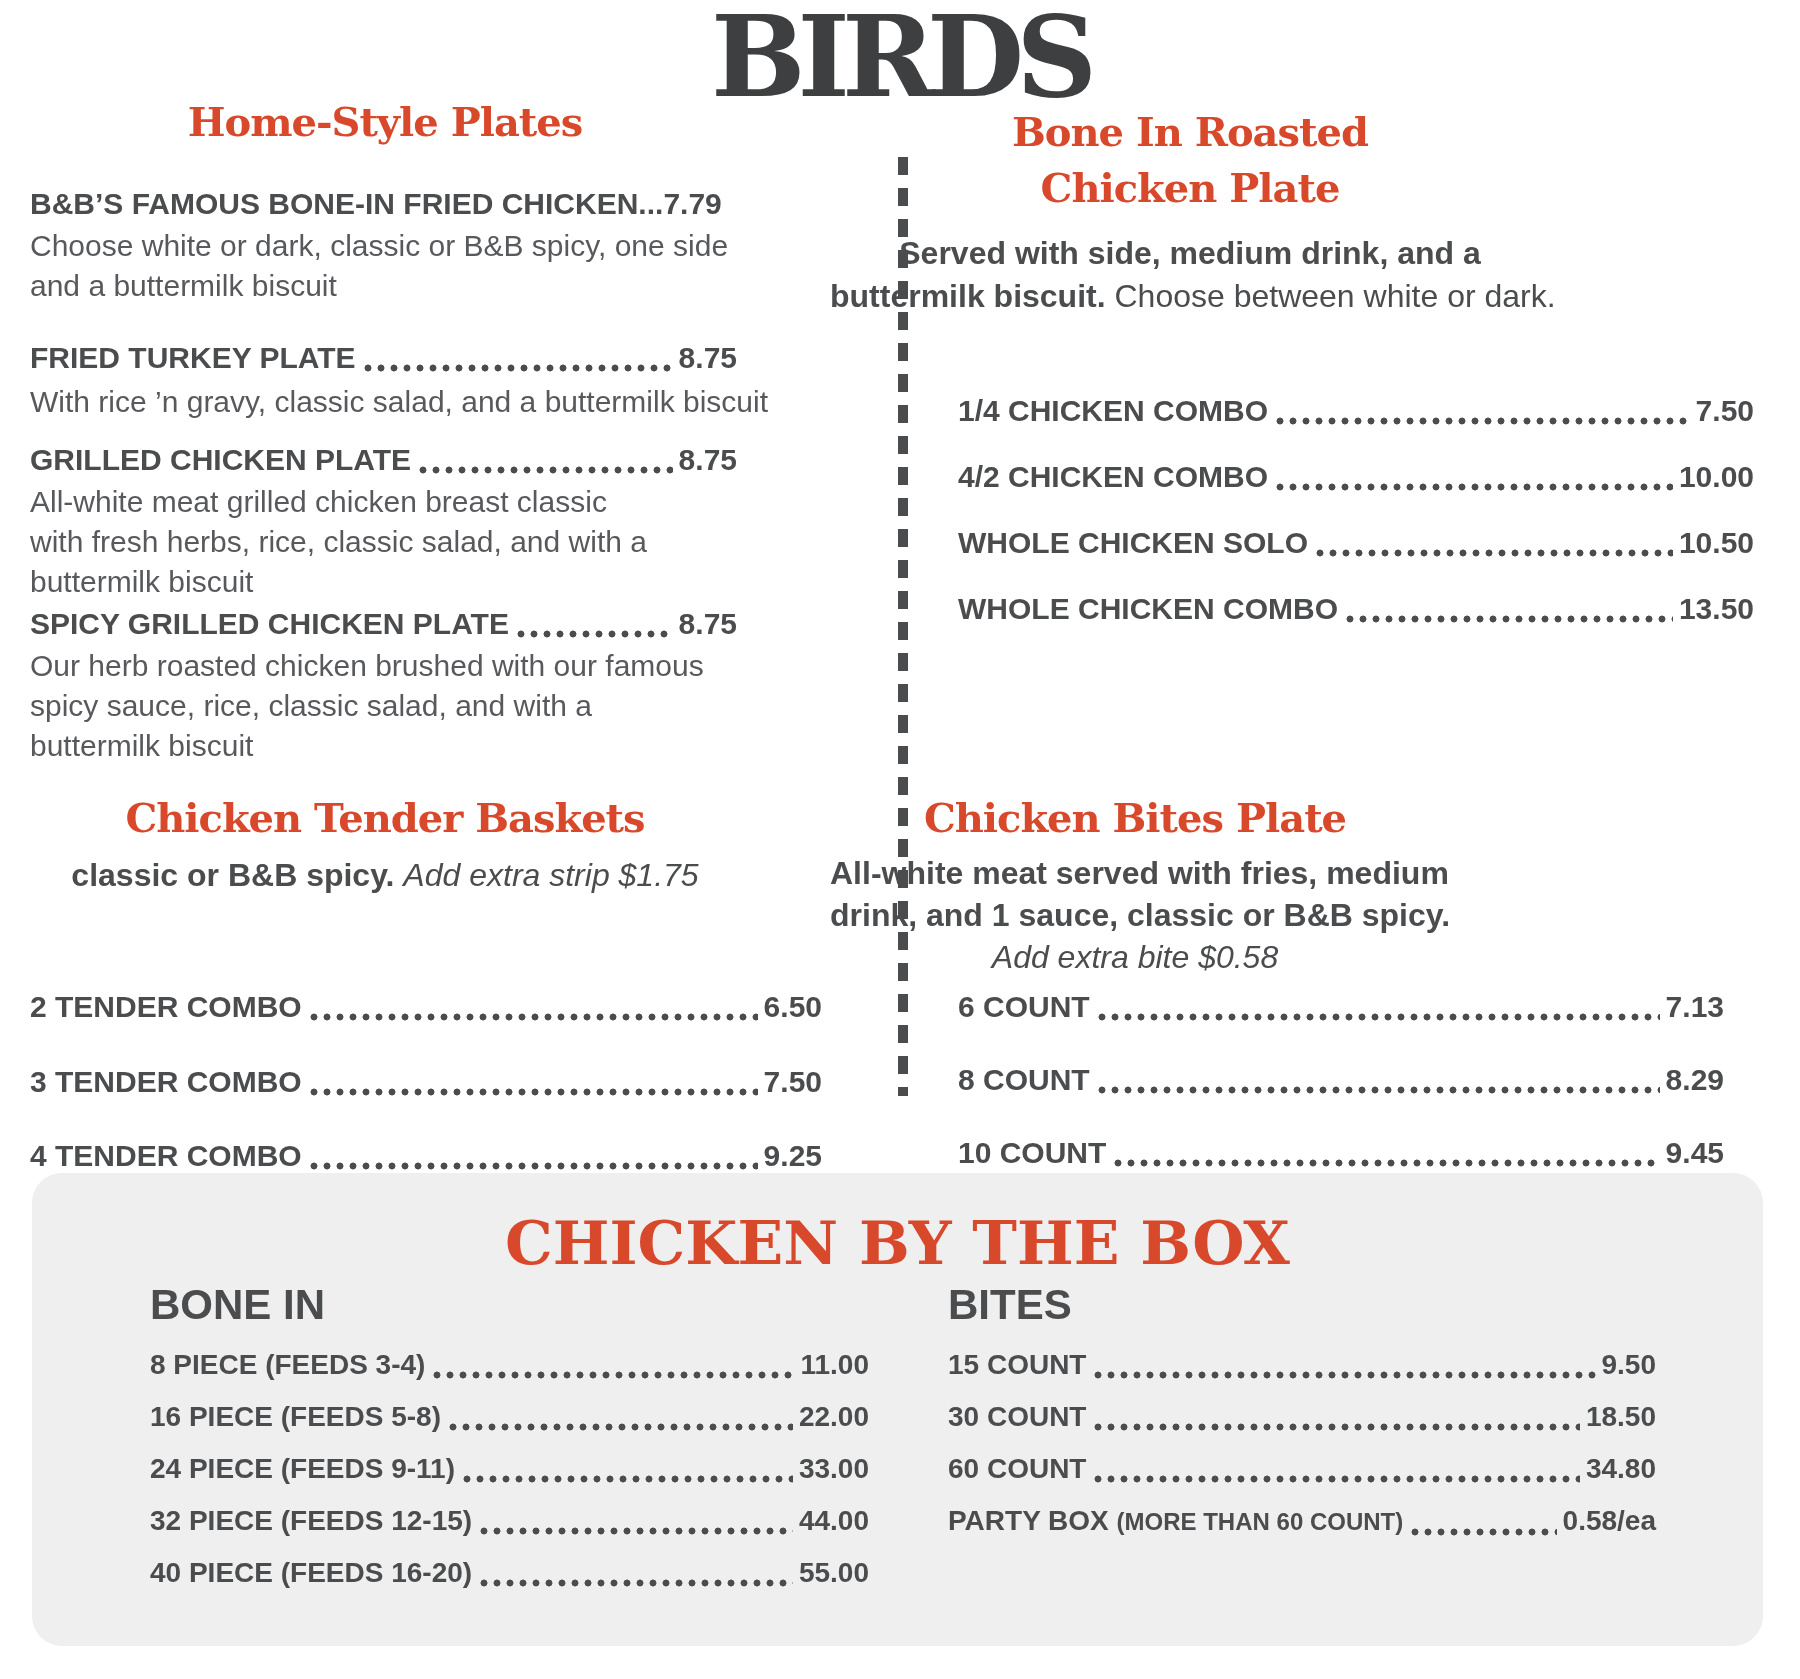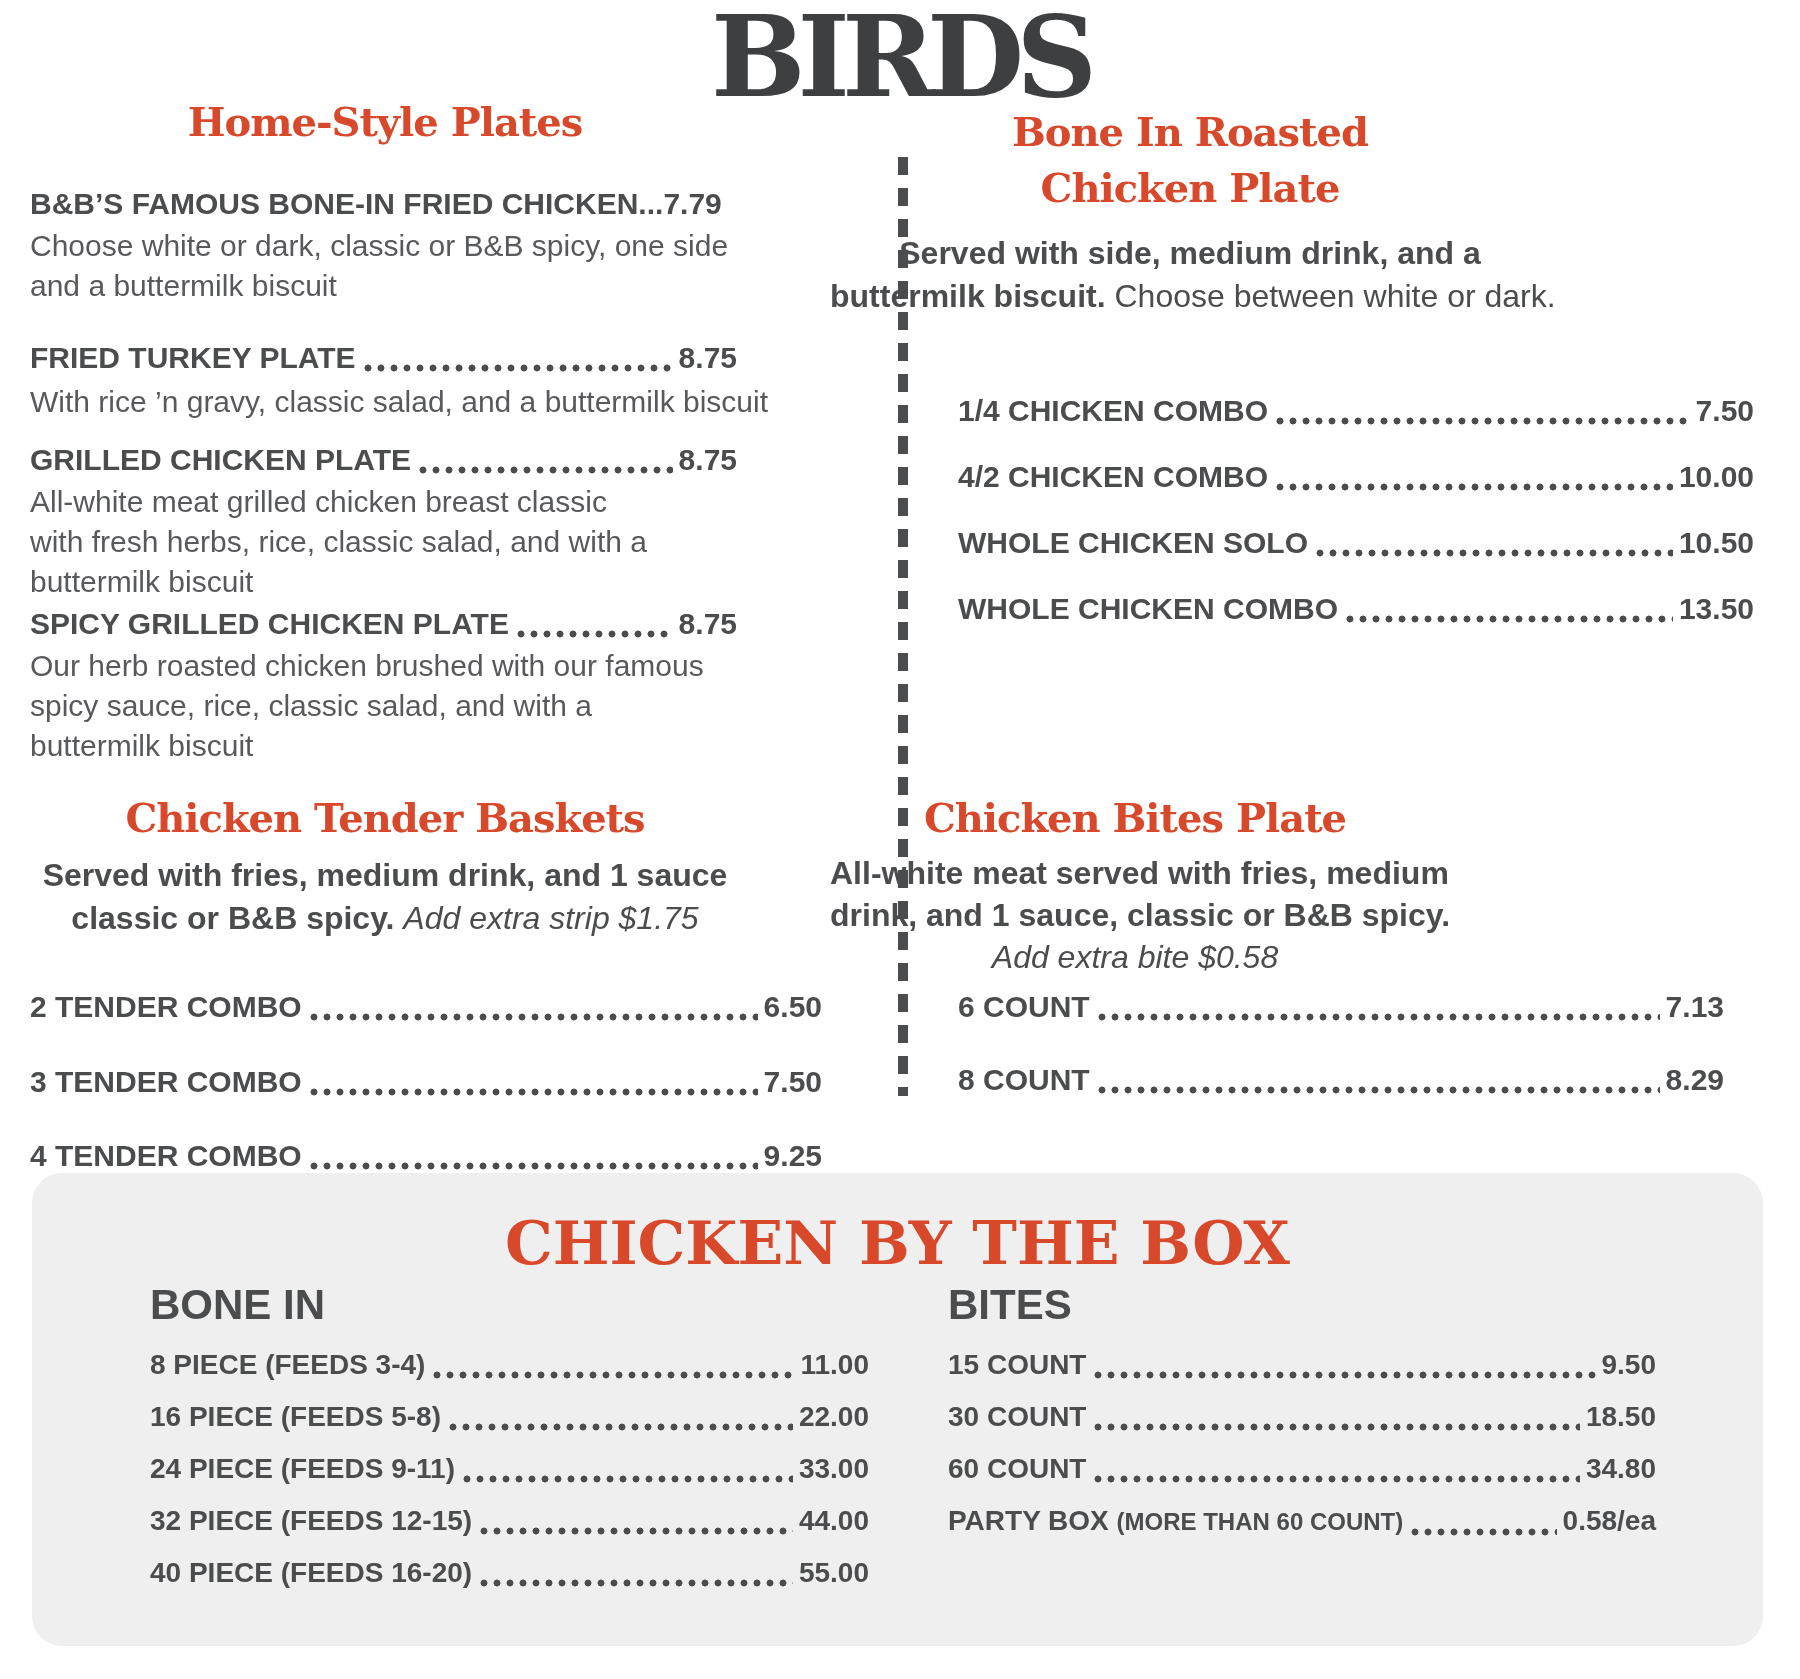--- a/index.html
+++ b/index.html
@@ -108,21 +108,20 @@
     <span class="price">8.75</span>
   </div>
   <div class="abs desc" style="top:646px;left:30px;">
     <div>Our herb roasted chicken brushed with our famous</div>
     <div>spicy sauce, rice, classic salad, and with a</div>
     <div>buttermilk biscuit</div>
   </div>
 
   <div class="abs serif red-head sec-head center nowrap" style="top:788px;left:30px;width:710px;">Chicken Tender Baskets</div>
   <div class="abs subtitle center" style="top:854px;left:30px;width:710px;">
-    <div class="nowrap">Served with fries, medium drink, and 1 sauce</div>
     <div class="nowrap">
       <span>classic or B&amp;B spicy.</span>
       <span class="it">Add extra strip $1.75</span>
     </div>
   </div>
 
   <div class="abs" style="top:987px;left:30px;width:792px;">
     <div class="mi" style="margin-bottom:35px;">
       <span>2 TENDER COMBO</span>
       <span class="leader"></span>
@@ -186,20 +185,25 @@
     <div class="mi" style="margin-bottom:33px;">
       <span>6 COUNT </span>
       <span class="leader"></span>
       <span class="price">7.13</span>
     </div>
     <div class="mi" style="margin-bottom:33px;">
       <span>8 COUNT </span>
       <span class="leader"></span>
       <span class="price">8.29</span>
     </div>
+    <div class="mi">
+      <span>10 COUNT</span>
+      <span class="leader"></span>
+      <span class="price">9.45</span>
+    </div>
   </div>
 
   <div class="panel">
     <div class="panel-head serif nowrap">CHICKEN BY THE BOX</div>
 
     <div class="box-col" style="left:118px;width:719px;">
       <div class="box-subhead nowrap">BONE IN</div>
       <div class="mi">
         <span>8 PIECE (FEEDS 3-4) </span>
         <span class="leader"></span>

